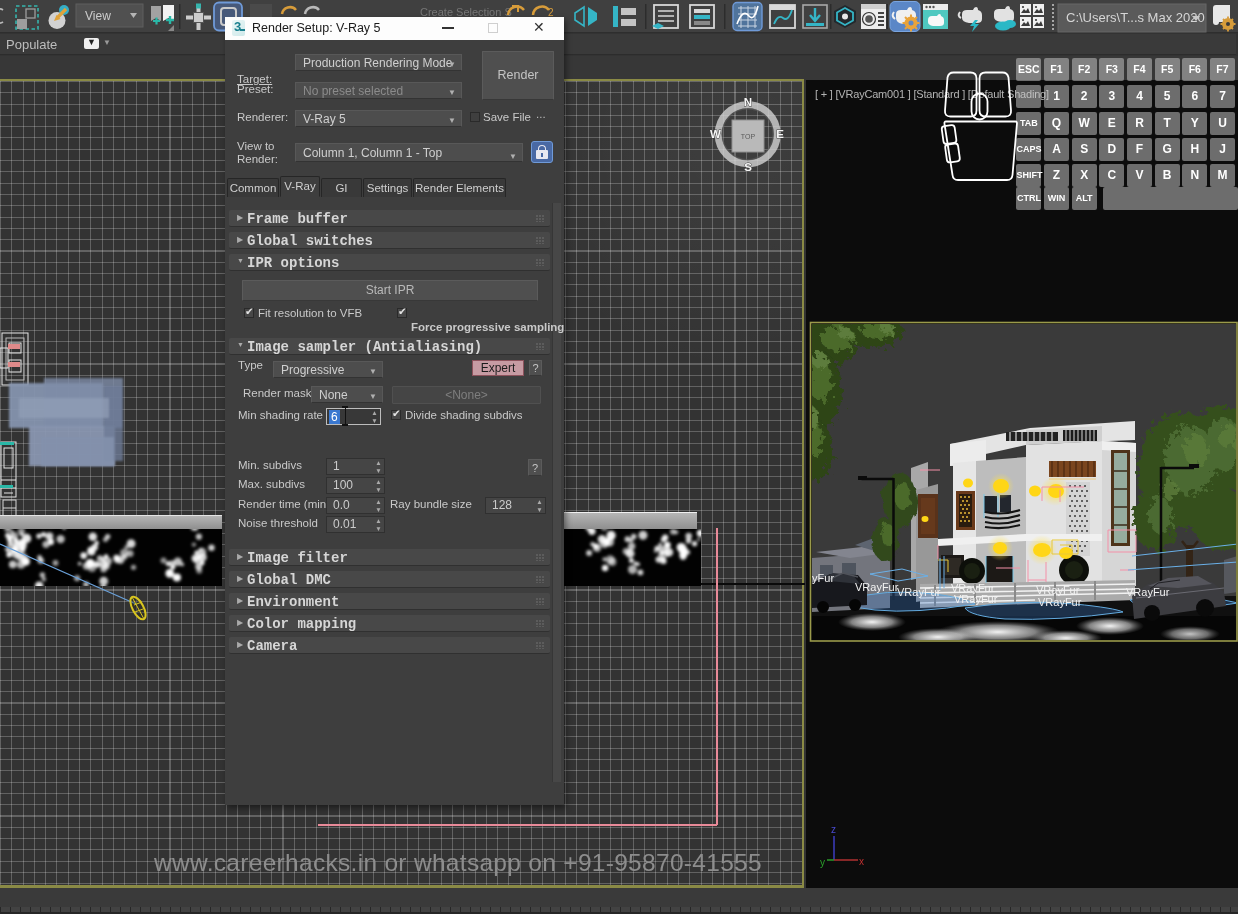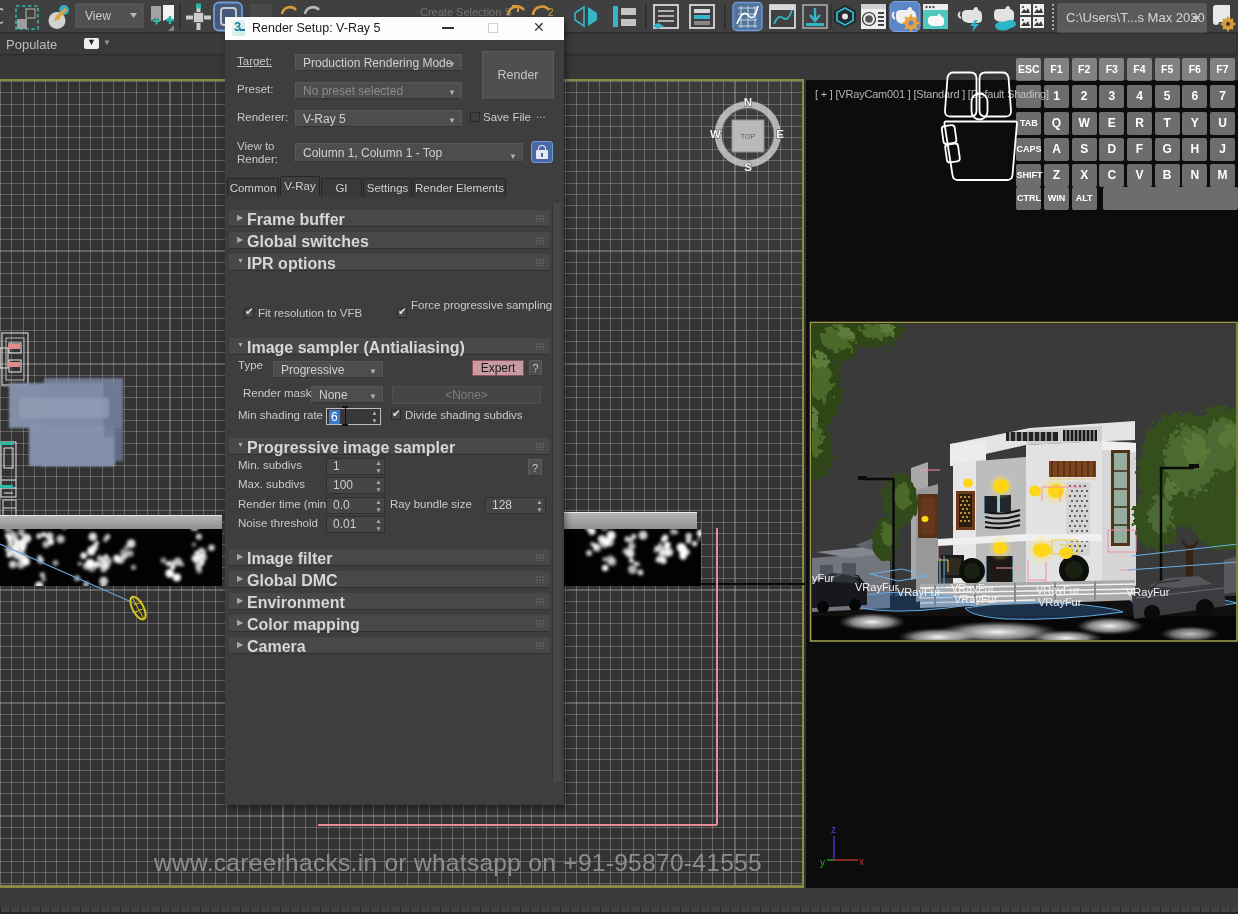--- a/index.html
+++ b/index.html
@@ -12,21 +12,21 @@
 #dlgbody { position:absolute; left:0; top:0; width:339px; height:788px; background:#3e3e3e; }
 .lbl { position:absolute; font-size:11.5px; color:#c9c9c9; white-space:nowrap; }
 .dd { position:absolute; background:#4d4d4d; border:1px solid #585858; border-bottom-color:#333; color:#cfcfcf; font-size:12px; line-height:14px; padding:1px 0 0 7px; white-space:nowrap; overflow:hidden; }
 .dd .ar { position:absolute; right:5px; top:3px; font-size:8px; color:#b0b0b0; }
 .btn { position:absolute; background:#4f4f4f; border:1px solid #5b5b5b; border-bottom-color:#383838; color:#c4c4c4; font-size:12px; text-align:center; border-radius:1px; }
 .spin { position:absolute; background:#454545; border:1px solid #303030; color:#cccccc; font-size:12px; padding-left:6px; }
 .spin .uds { position:absolute; right:1px; top:0; width:9px; height:100%; font-size:6.5px; color:#aaa; line-height:8px; text-align:center; }
 .chkb { position:absolute; width:10px; height:10px; background:#484848; border:1px solid #2a2a2a; }
 .chkb .t { position:absolute; left:0px; top:-4px; font-size:10.5px; color:#e2e2e2; }
 .hdr { position:absolute; left:4px; width:321px; height:17px; background:#484848; border-radius:2px; border-bottom:1px solid #303030; }
-.hdr .cap { position:absolute; left:18px; top:1px; font-size:16px; font-weight:bold; color:#d6d6d6; white-space:nowrap; }
+.hdr .cap { position:absolute; left:18px; top:1px; font-size:14px; font-weight:bold; color:#d6d6d6; white-space:nowrap;font-family:Liberation Mono, monospace; }
 .hdr .arr { position:absolute; left:8px; top:3px; font-size:8px; color:#aaa; }
 .hdr .grip { position:absolute; right:6px; top:5px; width:8px; height:7px;
   background-image:radial-gradient(circle at 1px 1px, #7a7a7a 0.8px, transparent 1px);
   background-size:3px 3px; opacity:.4; }
 .tab { position:absolute; top:161px; height:19px; background:#393939; border:1px solid #262626; border-bottom:none; color:#cfcfcf; font-size:11.5px; text-align:center; border-radius:2px 2px 0 0; white-space:nowrap; overflow:hidden; }
 </style>
 </head>
 <body>
 <div id="stage">
 
@@ -538,21 +538,21 @@
     <div class="abs" style="left:7px;top:3px;width:13px;height:16px;background:linear-gradient(135deg,#eaf6f6,#cfe9ea);border-radius:2px;"></div>
     <div class="abs" style="left:9px;top:2px;font-size:13px;font-weight:bold;color:#1a7f8e;">3</div>
     <div class="abs" style="left:15px;top:12px;width:5px;height:2px;background:#1a7f8e;"></div>
     <div class="abs" style="left:27px;top:4px;font-size:12.5px;color:#1b1b1b;">Render Setup: V-Ray 5</div>
     <div class="abs" style="left:217px;top:10px;width:12px;height:1.5px;background:#333;"></div>
     <div class="abs" style="left:263px;top:6px;width:10px;height:10px;border:1.5px solid #cfcfcf;"></div>
     <div class="abs" style="left:308px;top:2px;font-size:14px;color:#333;">✕</div>
   </div>
   <div id="dlgbody">
 
-    <div class="lbl" style="left:12px;top:38px;text-decoration:underline;">Target:</div>
+    <div class="lbl" style="left:12px;top:56px;text-decoration:underline;">Target:</div>
     <div class="dd" style="left:70px;top:37px;width:167px;height:17px;">Production Rendering Mode<span class="ar">▼</span></div>
 
     <div class="btn" style="left:257px;top:34px;width:72px;height:49px;line-height:46px;font-size:12.5px;">Render</div>
 
     <div class="lbl" style="left:12px;top:66px;">Preset:</div>
     <div class="dd" style="left:70px;top:65px;width:167px;height:17px;color:#8b8b8b;">No preset selected<span class="ar">▼</span></div>
 
     <div class="lbl" style="left:12px;top:94px;">Renderer:</div>
     <div class="dd" style="left:70px;top:93px;width:167px;height:17px;">V-Ray 5<span class="ar">▼</span></div>
     <div class="chkb" style="left:245px;top:95px;background:#3f3f3f;"></div>
@@ -584,28 +584,29 @@
     <div class="hdr" style="top:215px;">
           <span class="arr">▶</span>
           <span class="cap">Global switches</span>
           <span class="grip"></span>
         </div>
     <div class="hdr" style="top:237px;">
           <span class="arr" style="font-size:7px;">▼</span>
           <span class="cap">IPR options</span>
           <span class="grip"></span>
         </div>
+    <div class="btn" style="left:17px;top:263px;width:296px;height:21px;line-height:19px;color:#b9b9b9;">Start IPR</div>
     <div class="chkb" style="left:19px;top:291px;">
           <span class="t">✔</span>
         </div>
     <div class="lbl" style="left:33px;top:290px;">Fit resolution to VFB</div>
     <div class="chkb" style="left:172px;top:291px;">
           <span class="t">✔</span>
         </div>
-    <div class="lbl" style="left:186px;top:282px;">Force progressive sampling</div>
+    <div class="lbl" style="left:186px;top:304px;font-weight:bold;">Force progressive sampling</div>
     <div class="hdr" style="top:321px;">
           <span class="arr" style="font-size:7px;">▼</span>
           <span class="cap">Image sampler (Antialiasing)</span>
           <span class="grip"></span>
         </div>
     <div class="lbl" style="left:13px;top:342px;">Type</div>
     <div class="dd" style="left:48px;top:344px;width:110px;height:17px;">Progressive<span class="ar">▼</span></div>
     <div class="abs" style="left:247px;top:343px;width:52px;height:16px;background:#c79ba3;border:1px solid #8d525c;color:#1c1c1c;font-size:12px;text-align:center;line-height:15px;">Expert</div>
     <div class="btn" style="left:304px;top:343px;width:13px;height:16px;line-height:15px;font-size:11px;">?</div>
     <div class="lbl" style="left:18px;top:370px;">Render mask</div>
@@ -616,25 +617,20 @@
       <span style="position:absolute;left:2px;top:1px;background:#3a78d0;color:#fff;padding:0 2px;">6</span>
       <span class="uds">▲<br>▼</span>
     </div>
     <div class="abs" style="left:119.5px;top:390px;width:1.5px;height:18px;background:#111;"></div>
     <div class="abs" style="left:117px;top:389px;width:6px;height:1.5px;background:#111;"></div>
     <div class="abs" style="left:117px;top:407px;width:6px;height:1.5px;background:#111;"></div>
     <div class="chkb" style="left:166px;top:393px;">
           <span class="t">✔</span>
         </div>
     <div class="lbl" style="left:180px;top:392px;">Divide shading subdivs</div>
-    <div class="hdr" style="top:421px;">
-          <span class="arr" style="font-size:7px;">▼</span>
-          <span class="cap">Progressive image sampler</span>
-          <span class="grip"></span>
-        </div>
     <div class="lbl" style="left:13px;top:442px;text-align:right;">Min. subdivs</div>
     <div class="spin" style="left:101px;top:441px;width:59px;height:17px;">1<span class="uds">▲<br>▼</span></div>
     <div class="btn" style="left:303px;top:442px;width:14px;height:17px;line-height:16px;font-size:11px;">?</div>
     <div class="lbl" style="left:13px;top:461px;">Max. subdivs</div>
     <div class="spin" style="left:101px;top:460px;width:59px;height:17px;">100<span class="uds">▲<br>▼</span></div>
     <div class="lbl" style="left:13px;top:481px;">Render time (min)</div>
     <div class="spin" style="left:101px;top:480px;width:59px;height:17px;">0.0<span class="uds">▲<br>▼</span></div>
     <div class="lbl" style="left:165px;top:481px;">Ray bundle size</div>
     <div class="spin" style="left:260px;top:480px;width:61px;height:17px;">128<span class="uds">▲<br>▼</span></div>
     <div class="lbl" style="left:13px;top:500px;">Noise threshold</div>

